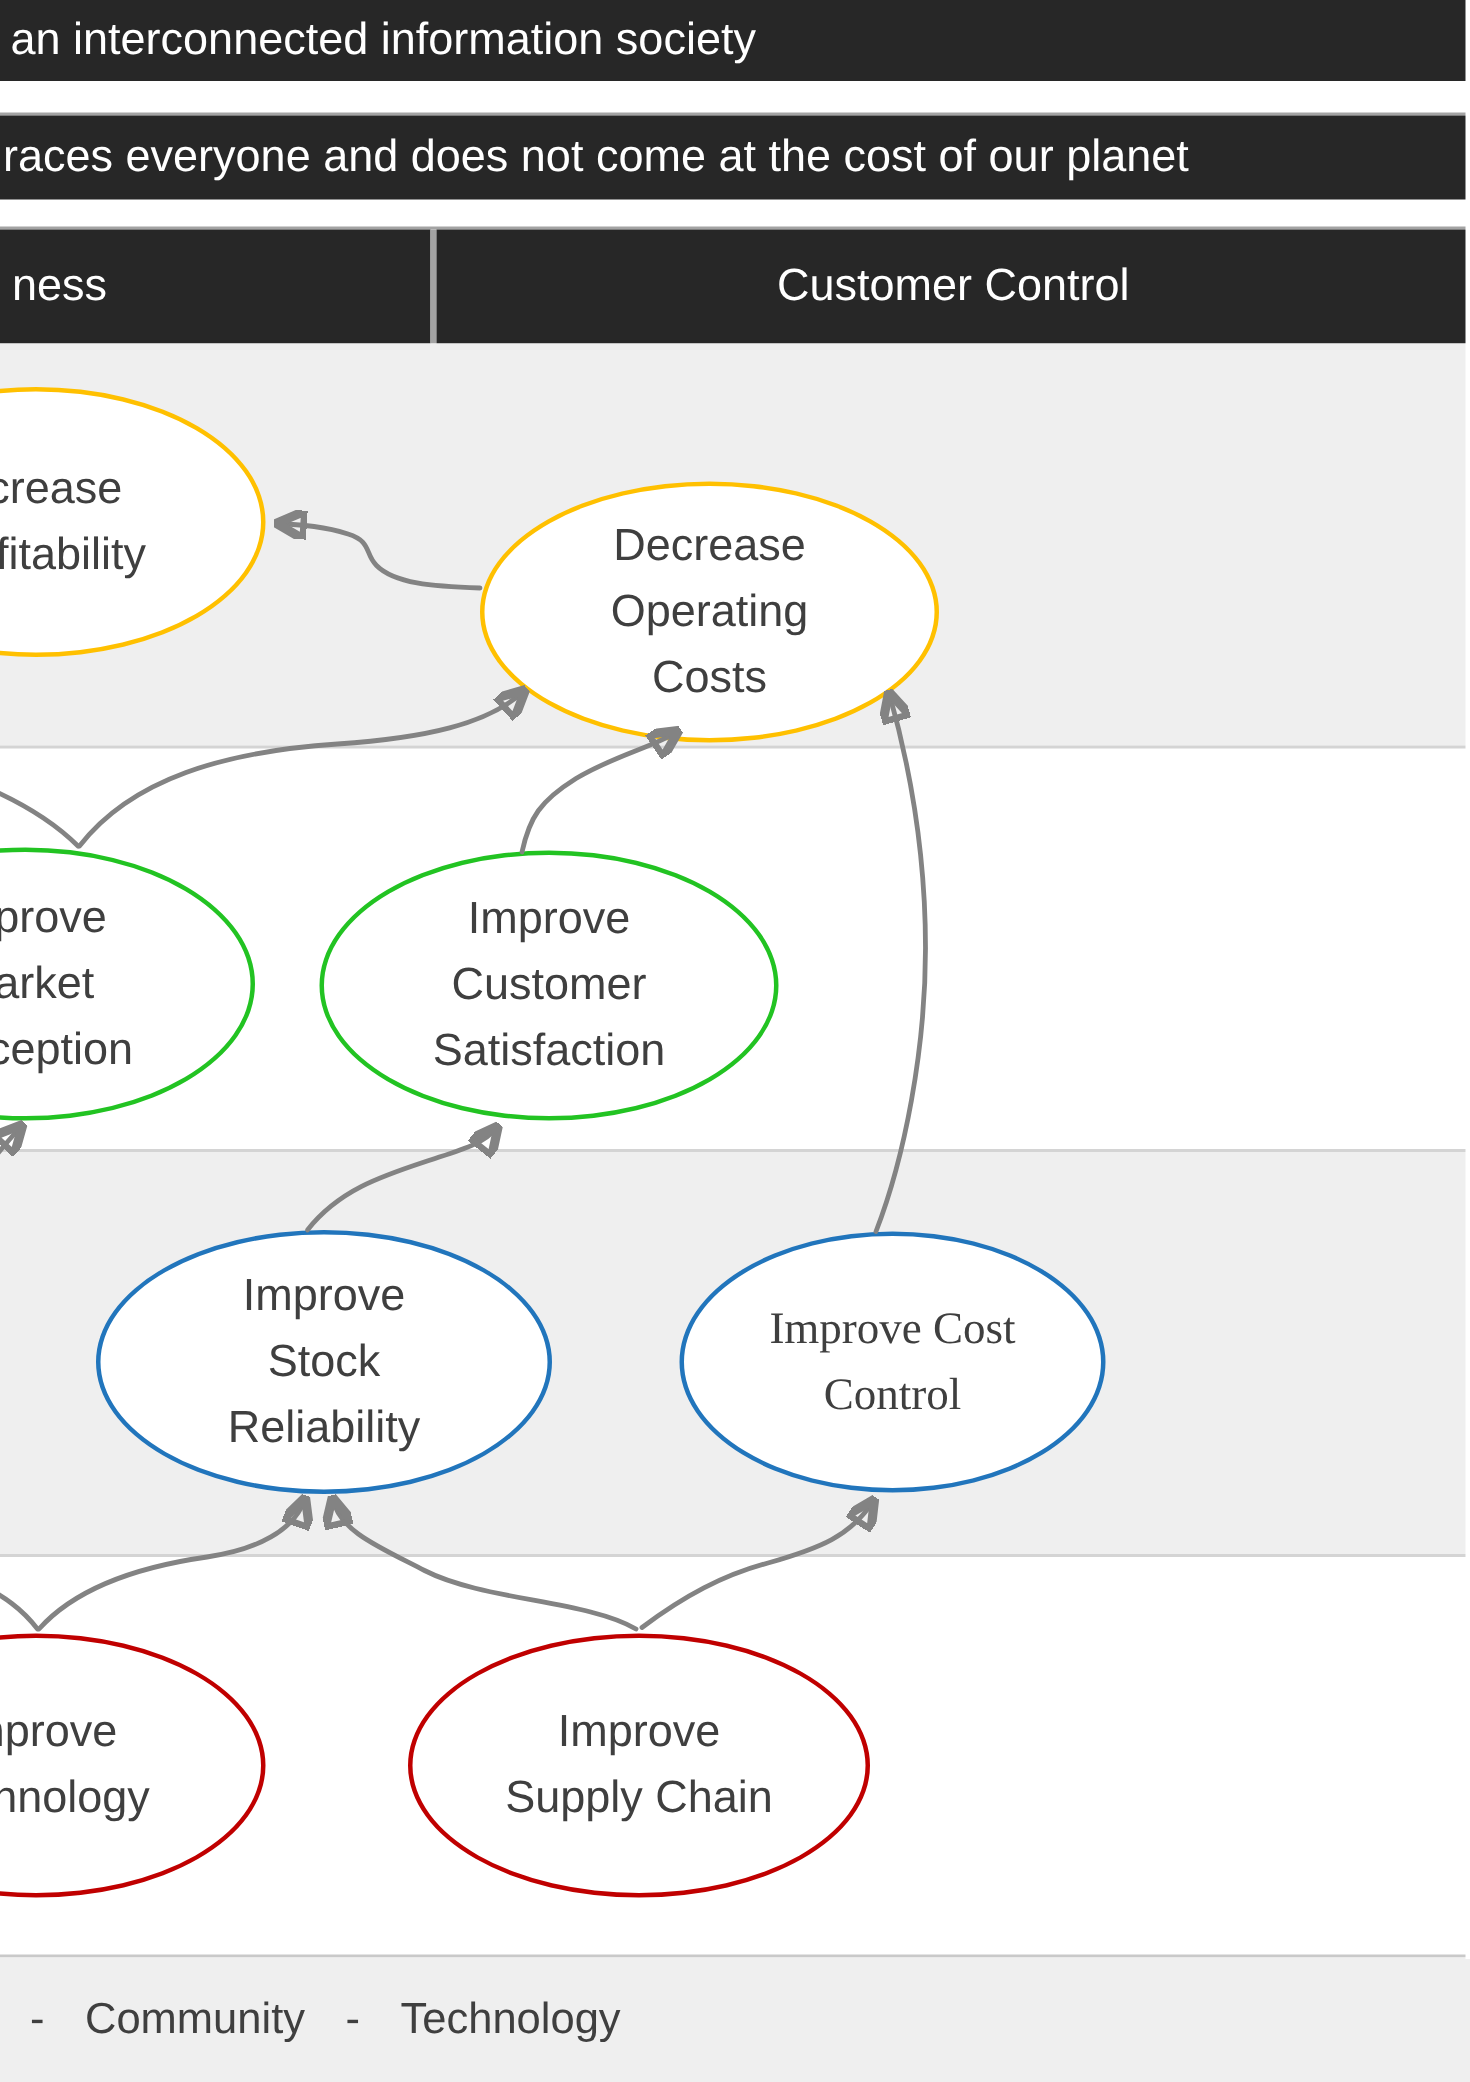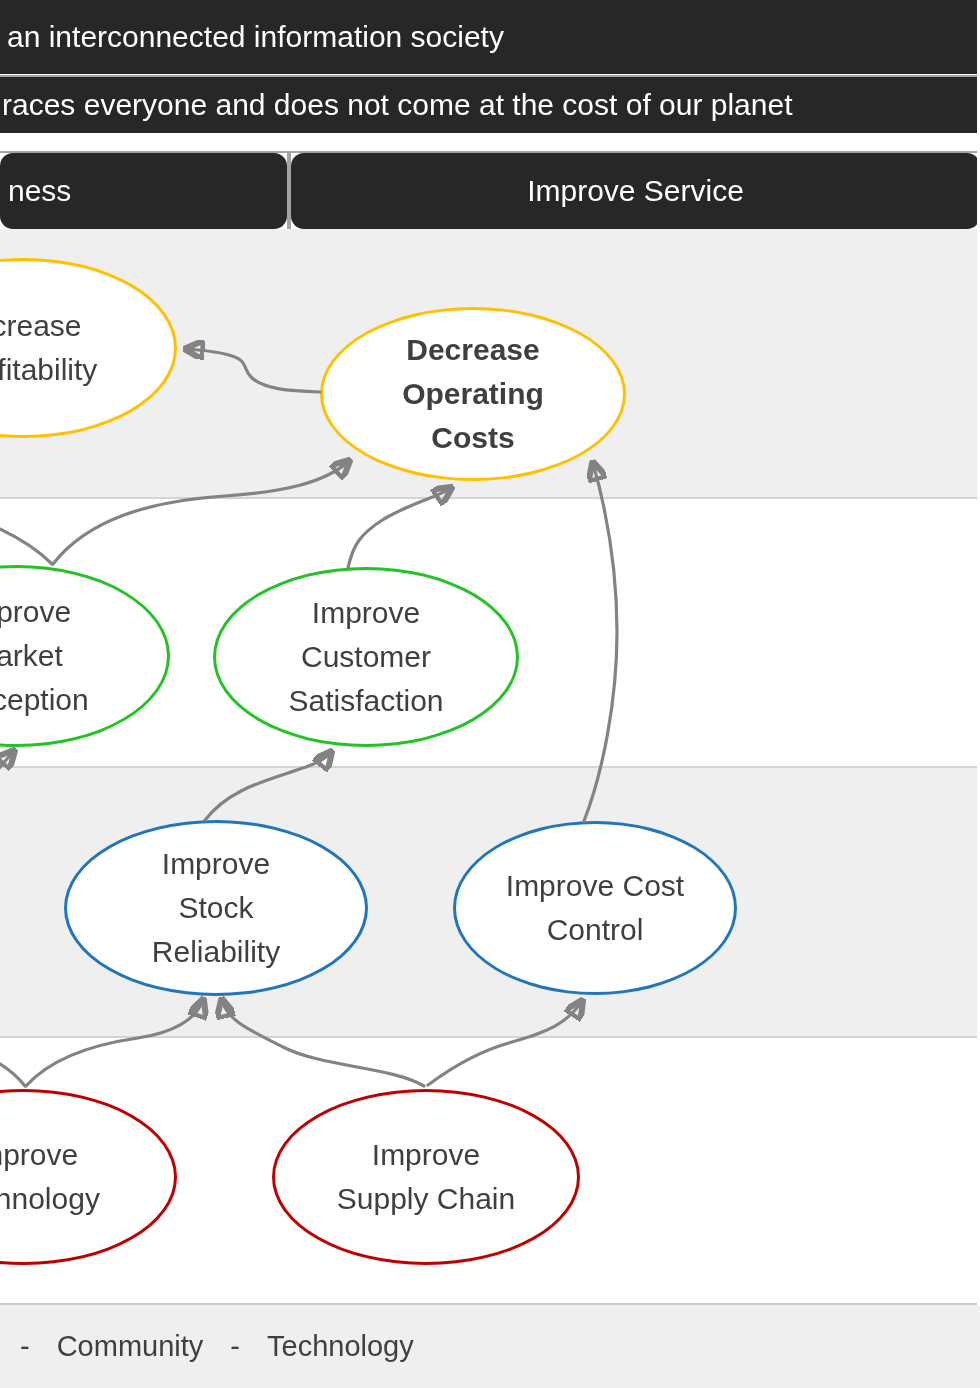--- a/index.html
+++ b/index.html
@@ -2,30 +2,30 @@
 <html><head>
 <meta charset="utf-8">
 <style>
   html,body{margin:0;padding:0;background:#ffffff;}
   .stage{
     position:relative;width:980px;height:1388px;overflow:hidden;
     background:#ffffff;font-family:"Liberation Sans",sans-serif;
   }
   
   .bar{position:absolute;left:0;width:980px;background:#272727;display:flex;align-items:center;}
-  .bar1{top:0;height:74px;}
+  .bar1{top:0;height:54px;}
   .bar2{top:77px;height:56px;}
   .bar-divider{position:absolute;left:0;width:980px;height:2px;background:#a3a3a3;}
   .divider1{top:75px;} .divider2{top:151px;}
   .bar-text{color:#ffffff;font-size:30px;white-space:nowrap;}
   .bar1 .bar-text{margin-left:7px;}
   .bar2 .bar-text{margin-left:2px;}
   
   .header-row{position:absolute;top:153px;left:0;width:980px;height:76px;display:flex;}
-  .header-cell{background:#272727;color:#ffffff;font-size:30px;display:flex;align-items:center;border-radius:13px;}
+  .header-cell{background:#272727;color:#ffffff;font-size:30px;display:flex;align-items:center;}
   .header-cell.c1{width:287px;}
   .header-cell.c1 span{margin-left:8px;}
   .header-vdivider{width:4px;background:#a3a3a3;}
   .header-cell.c2{flex:1;justify-content:center;}
   
   .band{position:absolute;left:0;width:980px;background:#efefef;}
   .bandA{top:229px;height:268px;}
   .bandC{top:768px;height:268px;}
   .band-line{position:absolute;left:0;width:980px;height:2px;background:#d4d4d4;}
   .line1{top:497px;} .line2{top:766px;} .line3{top:1036px;} .line4{top:1303px;background:#c9c9c9;}
@@ -57,21 +57,21 @@
     <span class="bar-text">races everyone and does not come at the cost of our planet</span>
   </div>
   <div class="bar-divider divider2"></div>
 
   <div class="header-row">
     <div class="header-cell c1">
       <span>ness</span>
     </div>
     <div class="header-vdivider"></div>
     <div class="header-cell c2">
-      <span>Improve Service</span>
+      <span>Customer Control</span>
     </div>
   </div>
 
   <div class="band bandA"></div>
   <div class="band-line line1"></div>
   <div class="band-line line2"></div>
   <div class="band bandC"></div>
   <div class="band-line line3"></div>
   <div class="band-line line4"></div>
   <div class="footer-band">
@@ -82,21 +82,21 @@
       <span>Technology</span>
     </div>
   </div>
   <div class="right-edge"></div>
 
   <div class="node" style="left: -129px; top: 258px; width: 306px; height: 180px; border-color: rgb(255, 192, 0);">
     <span class="node-label">Increase
 Profitability</span>
   </div>
 
-  <div class="node" style="left: 320px; top: 307px; width: 306px; height: 174px; border-color: rgb(255, 192, 0); font-weight: bold;">
+  <div class="node" style="left: 320px; top: 321px; width: 306px; height: 174px; border-color: rgb(255, 192, 0);">
     <span class="node-label">Decrease
 Operating
 Costs</span>
   </div>
 
   <div class="node" style="left: -136px; top: 565px; width: 306px; height: 182px; border-color: rgb(34, 195, 34);">
     <span class="node-label">Improve
 Market
 Perception</span>
   </div>
@@ -106,21 +106,21 @@
 Customer
 Satisfaction</span>
   </div>
 
   <div class="node" style="left: 64px; top: 820px; width: 304px; height: 176px; border-color: rgb(33, 117, 188);">
     <span class="node-label">Improve
 Stock
 Reliability</span>
   </div>
 
-  <div class="node" style="left: 453px; top: 821px; width: 284px; height: 174px; border-color: rgb(33, 117, 188);">
+  <div class="node" style="left: 453px; top: 821px; width: 284px; height: 174px; border-color: rgb(33, 117, 188); font-family: Liberation Serif, serif;">
     <span class="node-label">Improve Cost
 Control</span>
   </div>
 
   <div class="node" style="left: -129px; top: 1089px; width: 306px; height: 176px; border-color: rgb(192, 0, 0);">
     <span class="node-label">Improve
 Technology</span>
   </div>
 
   <div class="node" style="left: 272px; top: 1089px; width: 308px; height: 176px; border-color: rgb(192, 0, 0);">

